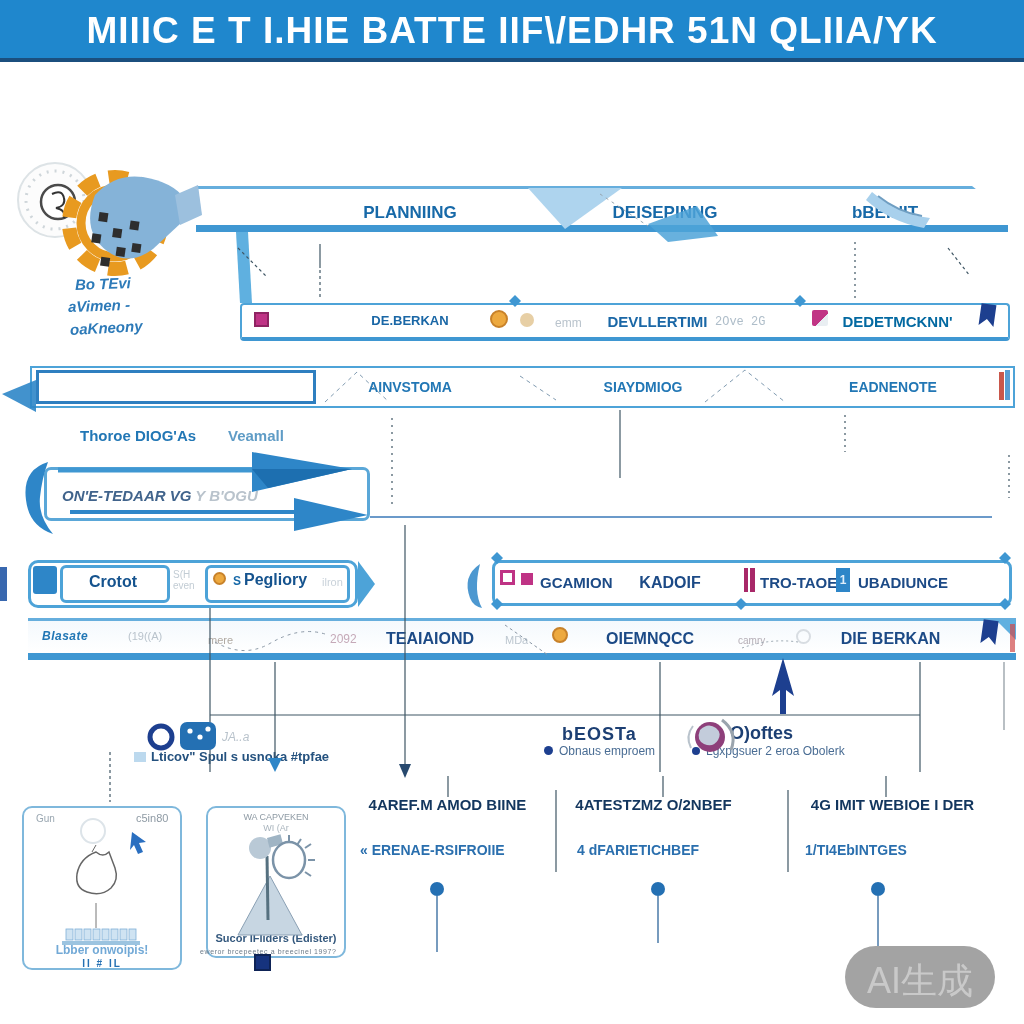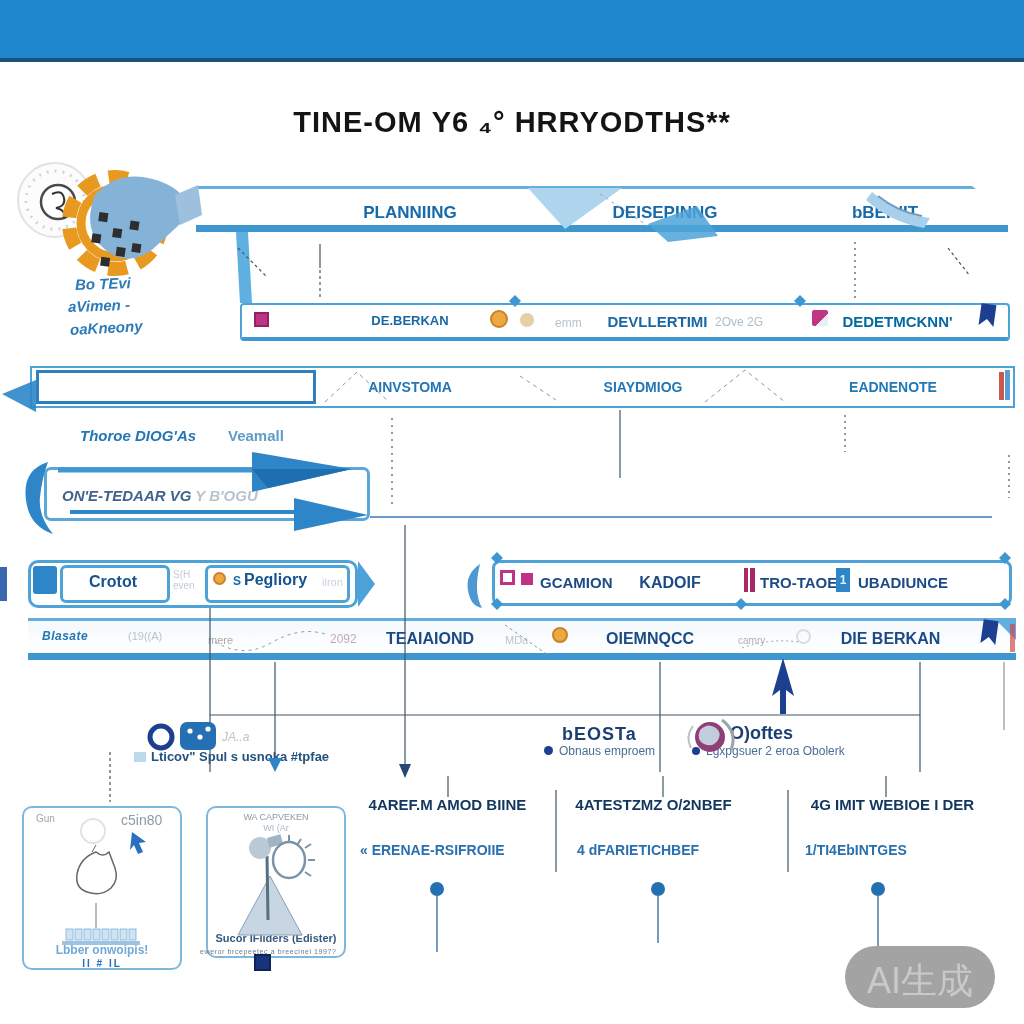--- a/index.html
+++ b/index.html
@@ -12,46 +12,46 @@
   .band{position:absolute;background:#fff;box-sizing:border-box;}
   .abs{position:absolute;box-sizing:border-box;}
   svg{position:absolute;left:0;top:0;}
 </style>
 </head>
 <body>
 
 <div id="page">
 
   <div class="abs" style="left:0;top:0;width:1024px;height:62px;background:#1f87cd;border-bottom:4px solid #1b4f7e;"></div>
-
-  <div class="t b c" style="left:0;top:106px;width:1024px;font-size:29px;color:#141414;letter-spacing:1px;">TINE-OM Υ6 ₄° HRRYODTHS**</div>
+  <div class="t b c" style="left:0;top:10px;width:1024px;font-size:37px;color:#fff;letter-spacing:1px;">MIIIC E T I.HIE BATTE IIF\/EDHR 51N QLIIA/YK</div>
+
 
   <div class="band" style="left:196px;top:186px;width:812px;height:46px;border-top:3px solid #66aedd;border-bottom:7px solid #3f97d2;"></div>
   <div class="t b c" style="left:330px;top:203px;width:160px;font-size:17px;color:#1769a8;">PLANNIING</div>
   <div class="t b c" style="left:585px;top:203px;width:160px;font-size:17px;color:#1769a8;">DEISEPINNG</div>
   <div class="t b c" style="left:825px;top:203px;width:120px;font-size:17px;color:#1769a8;">bBEINIT</div>
 
   <div class="band" style="left:240px;top:303px;width:770px;height:38px;border:2px solid #4da3d8;border-bottom:4px solid #3f97d2;border-radius:4px;"></div>
   <div class="abs" style="left:254px;top:312px;width:15px;height:15px;background:#bf3385;border:2px solid #8e2462;"></div>
   <div class="t b c" style="left:340px;top:313px;width:140px;font-size:13px;color:#1a67a6;">DE.BERKAN</div>
   <div class="abs" style="left:490px;top:310px;width:18px;height:18px;border-radius:50%;background:#eda93f;border:2px solid #c8822a;"></div>
   <div class="abs" style="left:520px;top:313px;width:14px;height:14px;border-radius:50%;background:#e7cfa5;"></div>
   <div class="t" style="left:555px;top:316px;font-size:12px;color:#b9c3cc;">emm</div>
   <div class="t b c" style="left:590px;top:313px;width:135px;font-size:15px;color:#1a67a6;">DEVLLERTIMI</div>
-  <div class="t" style="left:715px;top:315px;font-size:12px;color:#aebdc9;">2Ove  2G</div>
+  <div class="t" style="left:715px;top:315px;font-size:12px;color:#aebdc9;font-family:Liberation Mono, monospace;">2Ove  2G</div>
   <div class="abs" style="left:812px;top:310px;width:16px;height:16px;border-radius:2px;background:linear-gradient(135deg,#c13585 60%,#e9eef2 60%);"></div>
   <div class="t b c" style="left:830px;top:313px;width:135px;font-size:15px;color:#0369a1;">DEDETMCKNN'</div>
 
   <div class="band" style="left:30px;top:366px;width:985px;height:42px;border:2px solid #4da3d8;"></div>
   <div class="abs" style="left:36px;top:370px;width:280px;height:34px;border:3px solid #2e7fc0;background:#fff;"></div>
   <div class="t b c" style="left:340px;top:379px;width:140px;font-size:14px;color:#2277b5;">AINVSTOMA</div>
   <div class="t b c" style="left:573px;top:379px;width:140px;font-size:14px;color:#2277b5;">SIAYDMIOG</div>
   <div class="t b c" style="left:823px;top:379px;width:140px;font-size:14px;color:#2277b5;">EADNENOTE</div>
 
-  <div class="t b" style="left:80px;top:427px;font-size:15px;color:#2277b5;font-style:italic;">Thoroe DIOG'As</div>
+  <div class="t b" style="left:80px;top:427px;font-size:15px;color:#2277b5;">Thoroe DIOG'As</div>
   <div class="t b" style="left:228px;top:427px;font-size:15px;color:#5f9cc6;">Veamall</div>
 
   <div class="abs" style="left:44px;top:467px;width:326px;height:54px;border:3px solid #5aa7d8;border-radius:7px;background:#fff;"></div>
   <div class="t b" style="left:62px;top:487px;font-size:15px;font-style:italic;">
     <span style="color:#41648c;">ON'E-TEDAAR VG</span>
     <span style="color:#b9c3cc;">Y B'OGU</span>
   </div>
 
   <div class="abs" style="left:28px;top:560px;width:330px;height:48px;border:3px solid #4da3d8;border-radius:10px;background:#fff;"></div>
   <div class="abs" style="left:358px;top:561px;width:0;height:0;border-top:23px solid transparent;border-bottom:23px solid transparent;border-left:17px solid #4da3d8;"></div>
@@ -104,21 +104,21 @@
   <div class="t b c" style="left:355px;top:796px;width:185px;font-size:15px;color:#13365e;">4AREF.M AMOD BIINE</div>
   <div class="t b" style="left:360px;top:842px;font-size:14px;color:#2a6fae;">« ERENAE-RSIFROIIE</div>
   <div class="t b c" style="left:566px;top:796px;width:175px;font-size:15px;color:#13365e;">4ATESTZMZ O/2NBEF</div>
   <div class="t b" style="left:577px;top:842px;font-size:14px;color:#2a6fae;">4 dFARIETICHBEF</div>
   <div class="t b c" style="left:795px;top:796px;width:195px;font-size:15px;color:#13365e;">4G IMIT WEBIOE I DER</div>
   <div class="t b" style="left:805px;top:842px;font-size:14px;color:#2a6fae;">1/TI4EbINTGES</div>
 
   <div class="abs" style="left:22px;top:806px;width:160px;height:164px;border:2px solid #7fb8dc;border-radius:10px;background:#fff;"></div>
   <div class="t" style="left:36px;top:813px;font-size:10px;color:#9aa7b1;">Gun</div>
   <div class="abs" style="left:80px;top:818px;width:26px;height:26px;border-radius:50%;border:2px solid #dde4e9;"></div>
-  <div class="t" style="left:121px;top:812px;font-size:14px;color:#8e9aa4;">c5in80</div>
+  <div class="t" style="left:136px;top:812px;font-size:11px;color:#8e9aa4;">c5in80</div>
   <div class="t b c" style="left:27px;top:943px;width:150px;font-size:12px;color:#5a9bd0;opacity:.85;">Lbber onwoipis!</div>
   <div class="t b c" style="left:27px;top:958px;width:150px;font-size:10px;color:#2470b3;letter-spacing:2px;">II # IL</div>
 
   <div class="abs" style="left:206px;top:806px;width:140px;height:152px;border:2px solid #7fb8dc;border-radius:10px;background:#fff;"></div>
   <div class="t c" style="left:206px;top:812px;width:140px;font-size:9px;color:#8e9aa4;">WA CAPVEKEN</div>
   <div class="t c" style="left:206px;top:823px;width:140px;font-size:9px;color:#a9b4bd;">WI (Ar</div>
   <div class="t b c" style="left:198px;top:932px;width:156px;font-size:11px;color:#35597e;">Sucor IFliders (Edister)</div>
   <div class="t" style="left:200px;top:948px;width:250px;font-size:7px;color:#6b7a88;letter-spacing:.6px;">eweror brcepeetec a breecinel 1997?</div>
   <div class="abs" style="left:254px;top:954px;width:17px;height:17px;background:#16337e;border:2px solid #0e2356;"></div>
 

